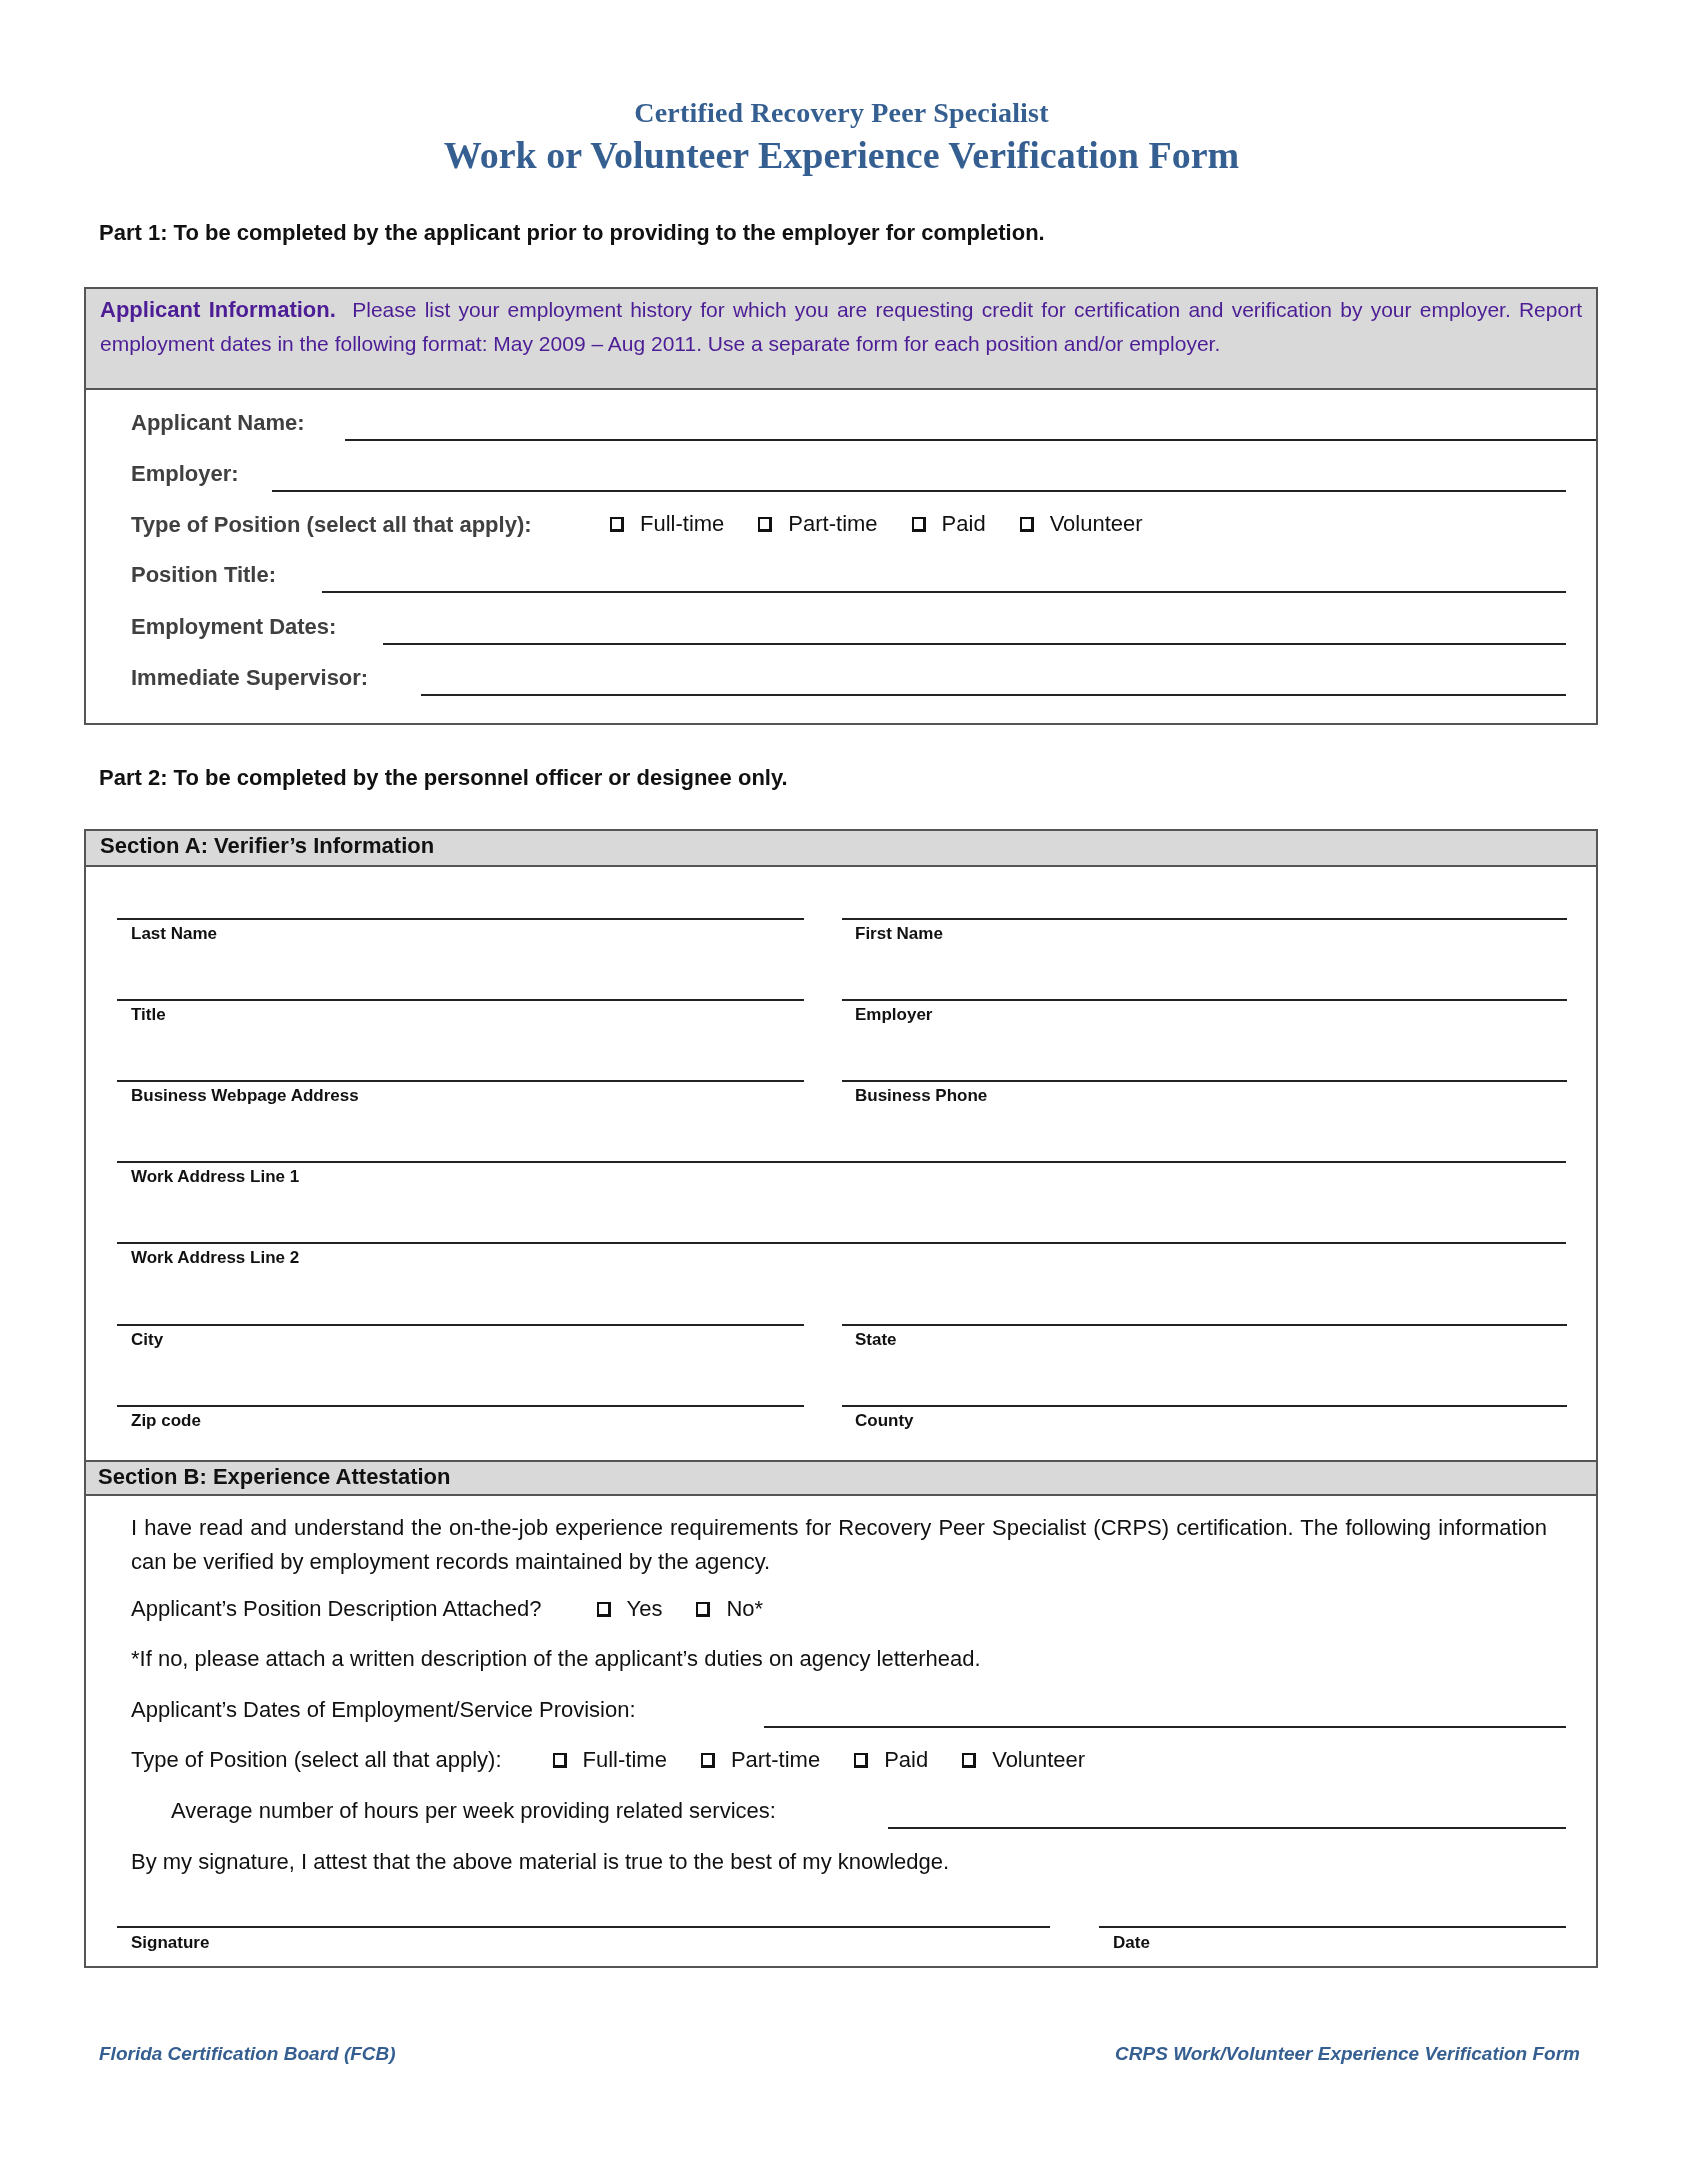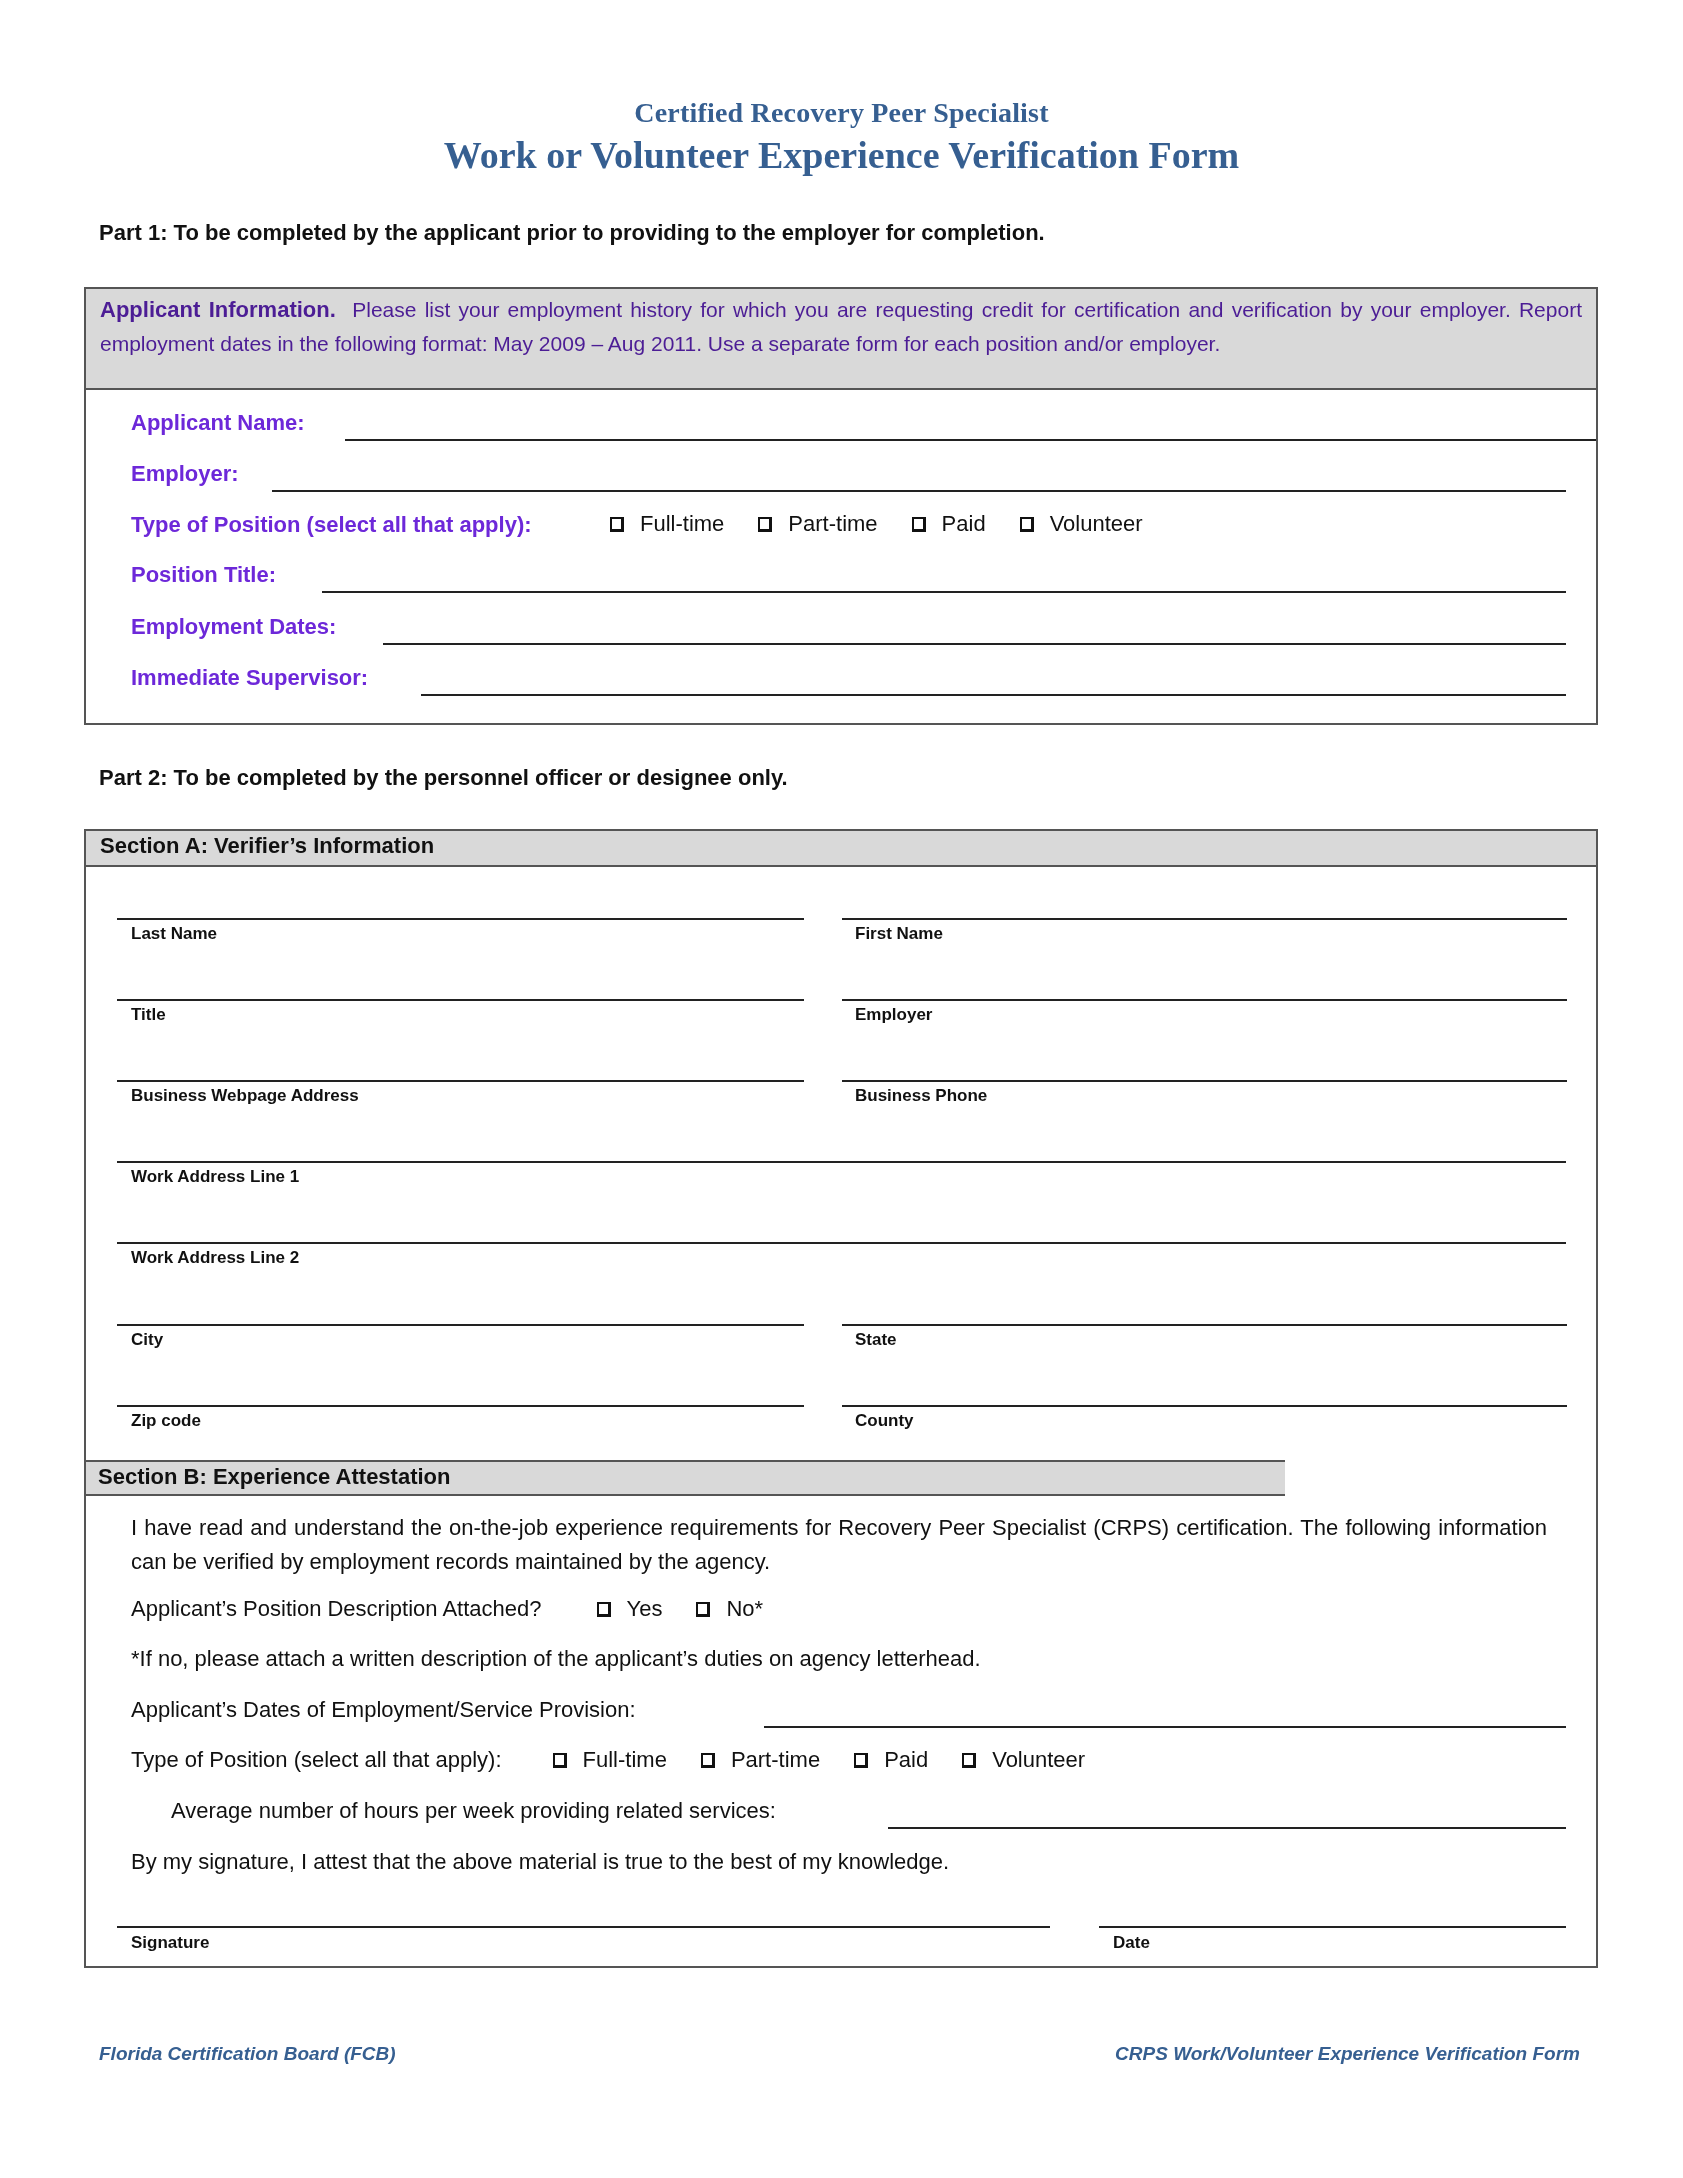--- a/index.html
+++ b/index.html
@@ -22,21 +22,21 @@
   .box {
     border: 2px solid #555; box-sizing: border-box;
   }
   .band {
     background: #d9d9d9; border-bottom: 2px solid #555; box-sizing: border-box;
   }
   .band-text {
     font-size: 21px; line-height: 34px; text-align: justify; color: #4c1d95;
   }
   .band-title { font-weight: bold; font-size: 22px; }
-  .lbl { font-weight: bold; font-size: 22px; color: #6d28d9; }
+  .lbl { font-weight: bold; font-size: 22px; color: #404040; }
   .line { position: absolute; height: 0; border-top: 2px solid #222; }
   .cb-row { display: flex; align-items: center; font-size: 22px; }
   .cb {
     display: inline-block; width: 14px; height: 15px; border: 2px solid #111;
     border-right-width: 3px; border-bottom-width: 3px; box-sizing: border-box;
     margin-right: 16px; cursor: pointer; background: #fff;
   }
   .cb-item { display: flex; align-items: center; margin-right: 16px; }
   .small-lbl { font-weight: bold; font-size: 17px; color: #111; }
   .body-text { font-size: 22px; color: #111; }
@@ -146,21 +146,21 @@
 <input class="fld" style="left: 845px; top: 1294px; width: 713px;">
 <div class="abs small-lbl" style="left:855px; top:1330px;">State</div>
 
 <div class="line" style="left:117px; top:1405px; width:687px;"></div>
 <input class="fld" style="left: 121px; top: 1375px; width: 673px;">
 <div class="abs small-lbl" style="left:131px; top:1411px;">Zip code</div>
 <div class="line" style="left:842px; top:1405px; width:725px;"></div>
 <input class="fld" style="left: 845px; top: 1375px; width: 713px;">
 <div class="abs small-lbl" style="left:855px; top:1411px;">County</div>
 
-<div class="abs band" style="left:86px; top:1460px; width:1199px; height:36px; padding:2px 12px; border-top:2px solid #555;">
+<div class="abs band" style="left:86px; top:1460px; width:1510px; height:36px; padding:2px 12px; border-top:2px solid #555;">
   <span class="band-title">Section B:  Experience Attestation</span>
 </div>
 
 <div class="abs body-text" style="left:131px; top:1511px; width:1416px; line-height:34px; text-align:justify;">I have read and understand the on-the-job experience requirements for Recovery Peer Specialist (CRPS) certification. The following information can be verified by employment records maintained by the agency.</div>
 
 <div class="abs body-text cb-row" style="left:131px; top:1596px;">
   <span style="margin-right:55px;">Applicant’s Position Description Attached?</span>
   <div class="cb-item" style="margin-right:34px;">
       <span class="cb"></span>
       <span>Yes</span>

